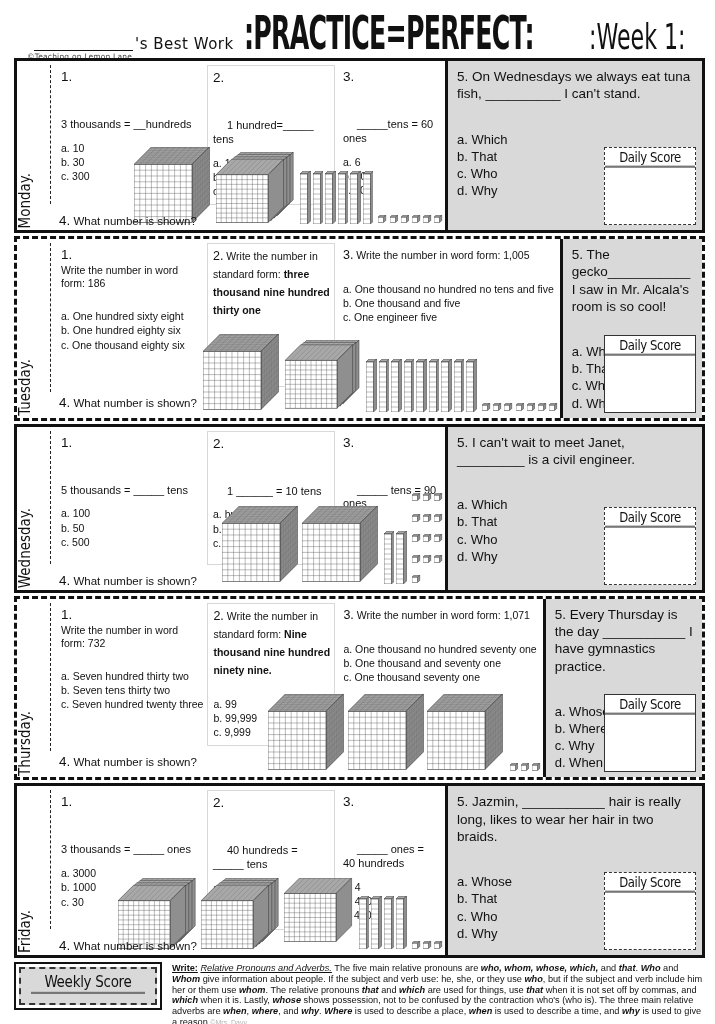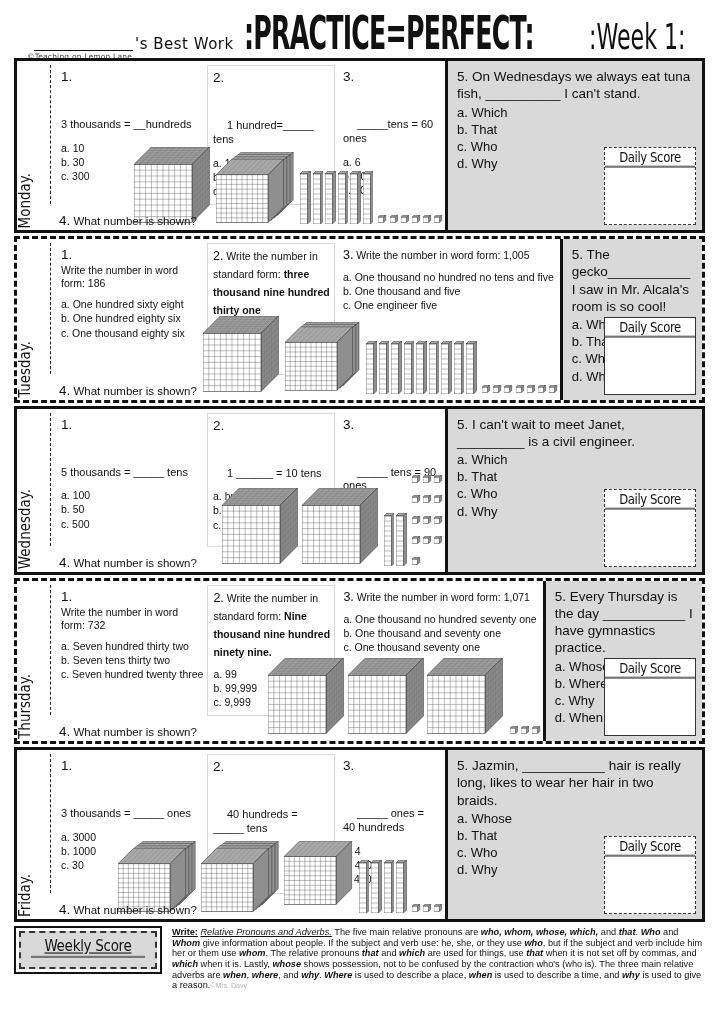--- a/index.html
+++ b/index.html
@@ -150,21 +150,21 @@
     margin-top: 1px;
   }
   .qtext.indent { text-indent: 14px; }
   .qtext.big { font-size: 11px; margin-top: 33px; }
   .qtext b { font-weight: 700; }
   .choices {
     font-size: 10.5px;
     line-height: 1.35;
     margin-top: 9px;
   }
-  .choices.tight { margin-top: 7px; }
+  .choices.tight { margin-top: 19px; }
   .choices div { white-space: nowrap; }
 
   .q4 {
     margin-left: 42px;
     margin-top: 8px;
     font-size: 11.5px;
     position: relative;
     z-index: 2;
   }
   .q4 .n { font-size: 13.5px; }
@@ -189,21 +189,21 @@
     padding: 7px 8px 6px 9px;
     min-height: 160px;
   }
   .gq {
     font-size: 13.5px;
     line-height: 1.28;
   }
   .gchoices {
     font-size: 13px;
     line-height: 1.32;
-    margin-top: 1px;
+    margin-top: 28px;
   }
   .daily-score {
     position: absolute;
     right: 6px;
     bottom: 5px;
     width: 92px;
     height: 78px;
     background: #fff;
     border: 1.5px solid #333;
   }
@@ -231,21 +231,20 @@
     flex: 0 0 148px;
     border: 2.5px solid #111;
     padding: 3px;
     height: 48px;
   }
   .weekly-inner {
     border: 2px dashed #333;
     background: #d9d9d9;
     height: 100%;
     padding-top: 2px;
-    text-decoration: underline;
   }
   .weekly-label {
     font-family: "DejaVu Sans Condensed", "Liberation Sans Narrow", "Liberation Sans", sans-serif;
     font-size: 15px;
     text-align: center;
     letter-spacing: -0.3px;
     border-bottom: 2px solid #777;
     margin: 1px 10px 0 10px;
     transform: scaleY(1.1);
     transform-origin: top center;

